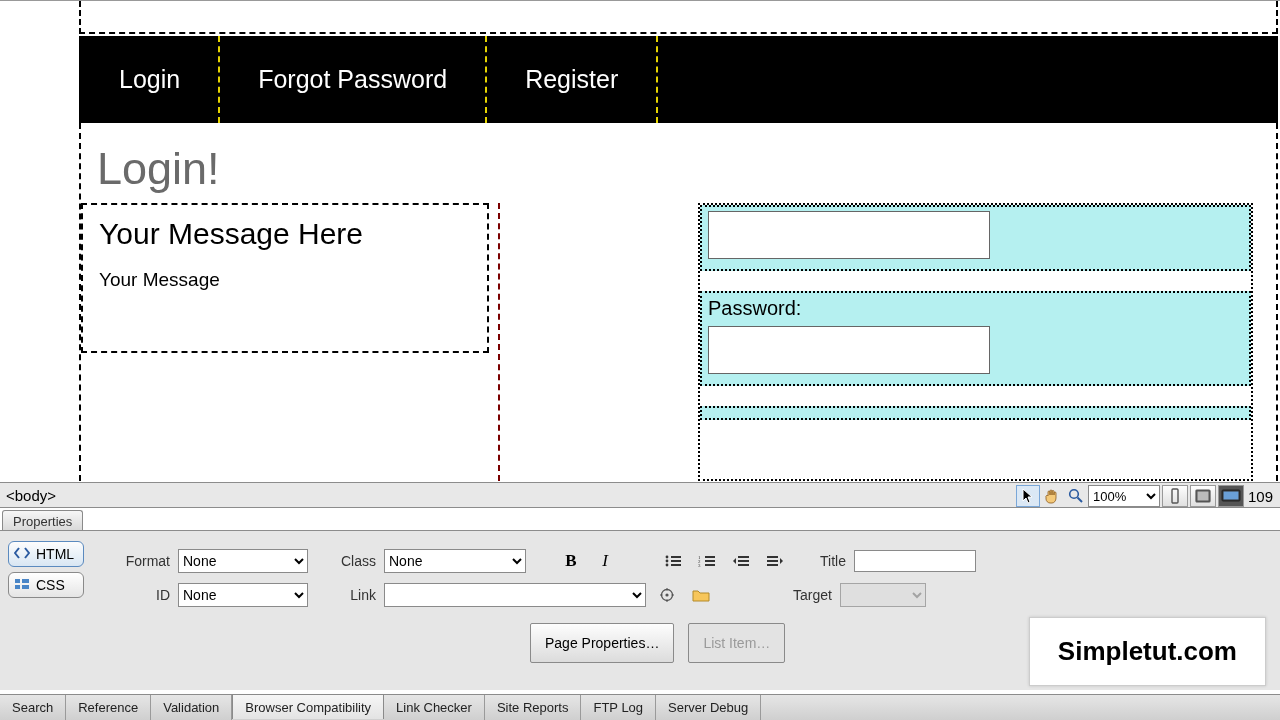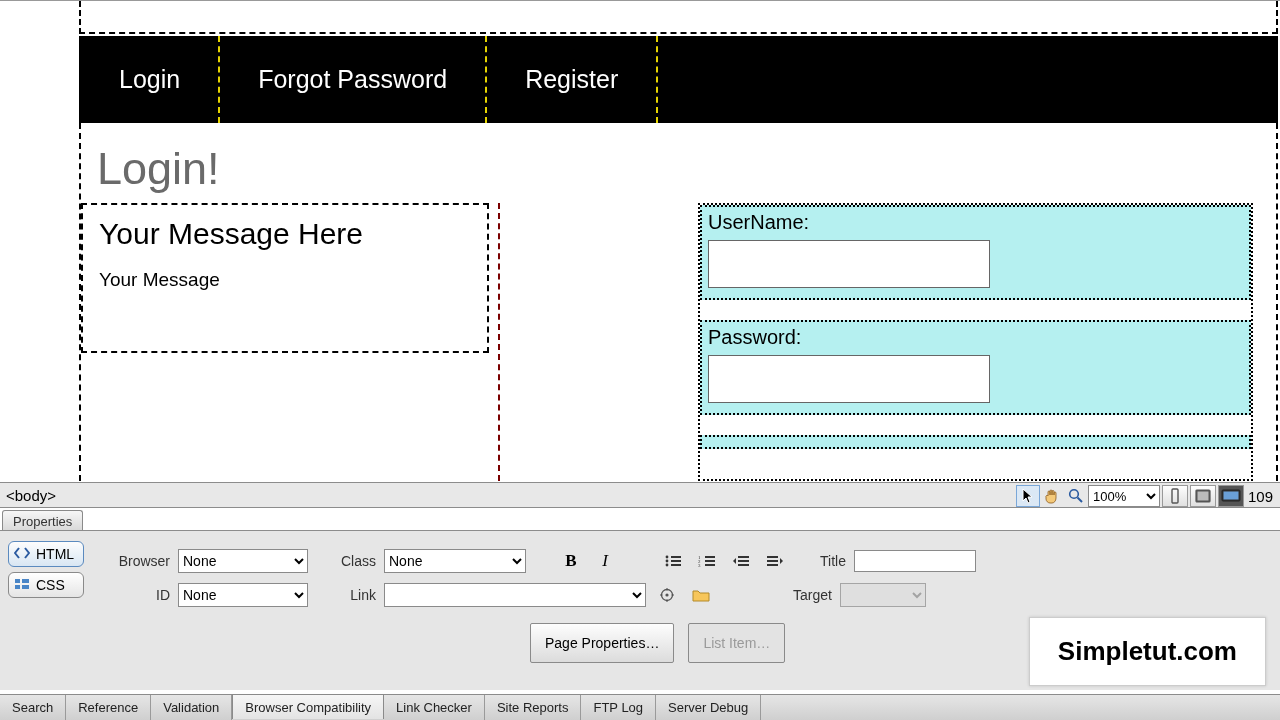--- a/index.html
+++ b/index.html
@@ -72,21 +72,20 @@
   </div>
   <div class="page-body">
     <div class="page-title">Login!</div>
     <div class="left-box">
       <h2>Your Message Here</h2>
       <p>Your Message</p>
     </div>
     <div class="mid-divider"></div>
     <div class="form-area">
       <div class="field-block">
-        <div class="flabel">UserName:</div>
         <input type="text" style="">
       </div>
       <div class="field-block">
         <div class="flabel">Password:</div>
         <input type="password" style="">
       </div>
       <div class="extra-block"></div>
     </div>
   </div>
 </div>
@@ -154,21 +153,21 @@
             <rect x="1" y="7" width="5" height="4" fill="#4a86c7"></rect>
             <rect x="8" y="1" width="7" height="4" fill="#4a86c7"></rect>
             <rect x="8" y="7" width="7" height="4" fill="#4a86c7"></rect>
           </svg>
         </span>
       <span>CSS</span>
     </div>
   </div>
 
   <div class="row1">
-    <span class="lbl">Browser</span>
+    <span class="lbl">Format</span>
     <select class="sel fmt-sel"><option>None</option></select>
     <span class="lbl2">Class</span>
     <select class="sel cls-sel"><option>None</option></select>
     <div style="width:16px"></div>
     <div class="tb-icon bold">B</div>
     <div class="tb-icon italic">I</div>
     <div style="width:26px"></div>
     <div class="tb-icon">
         <svg width="18" height="14">
           <circle cx="3" cy="3" r="1.4" fill="#333"></circle>

